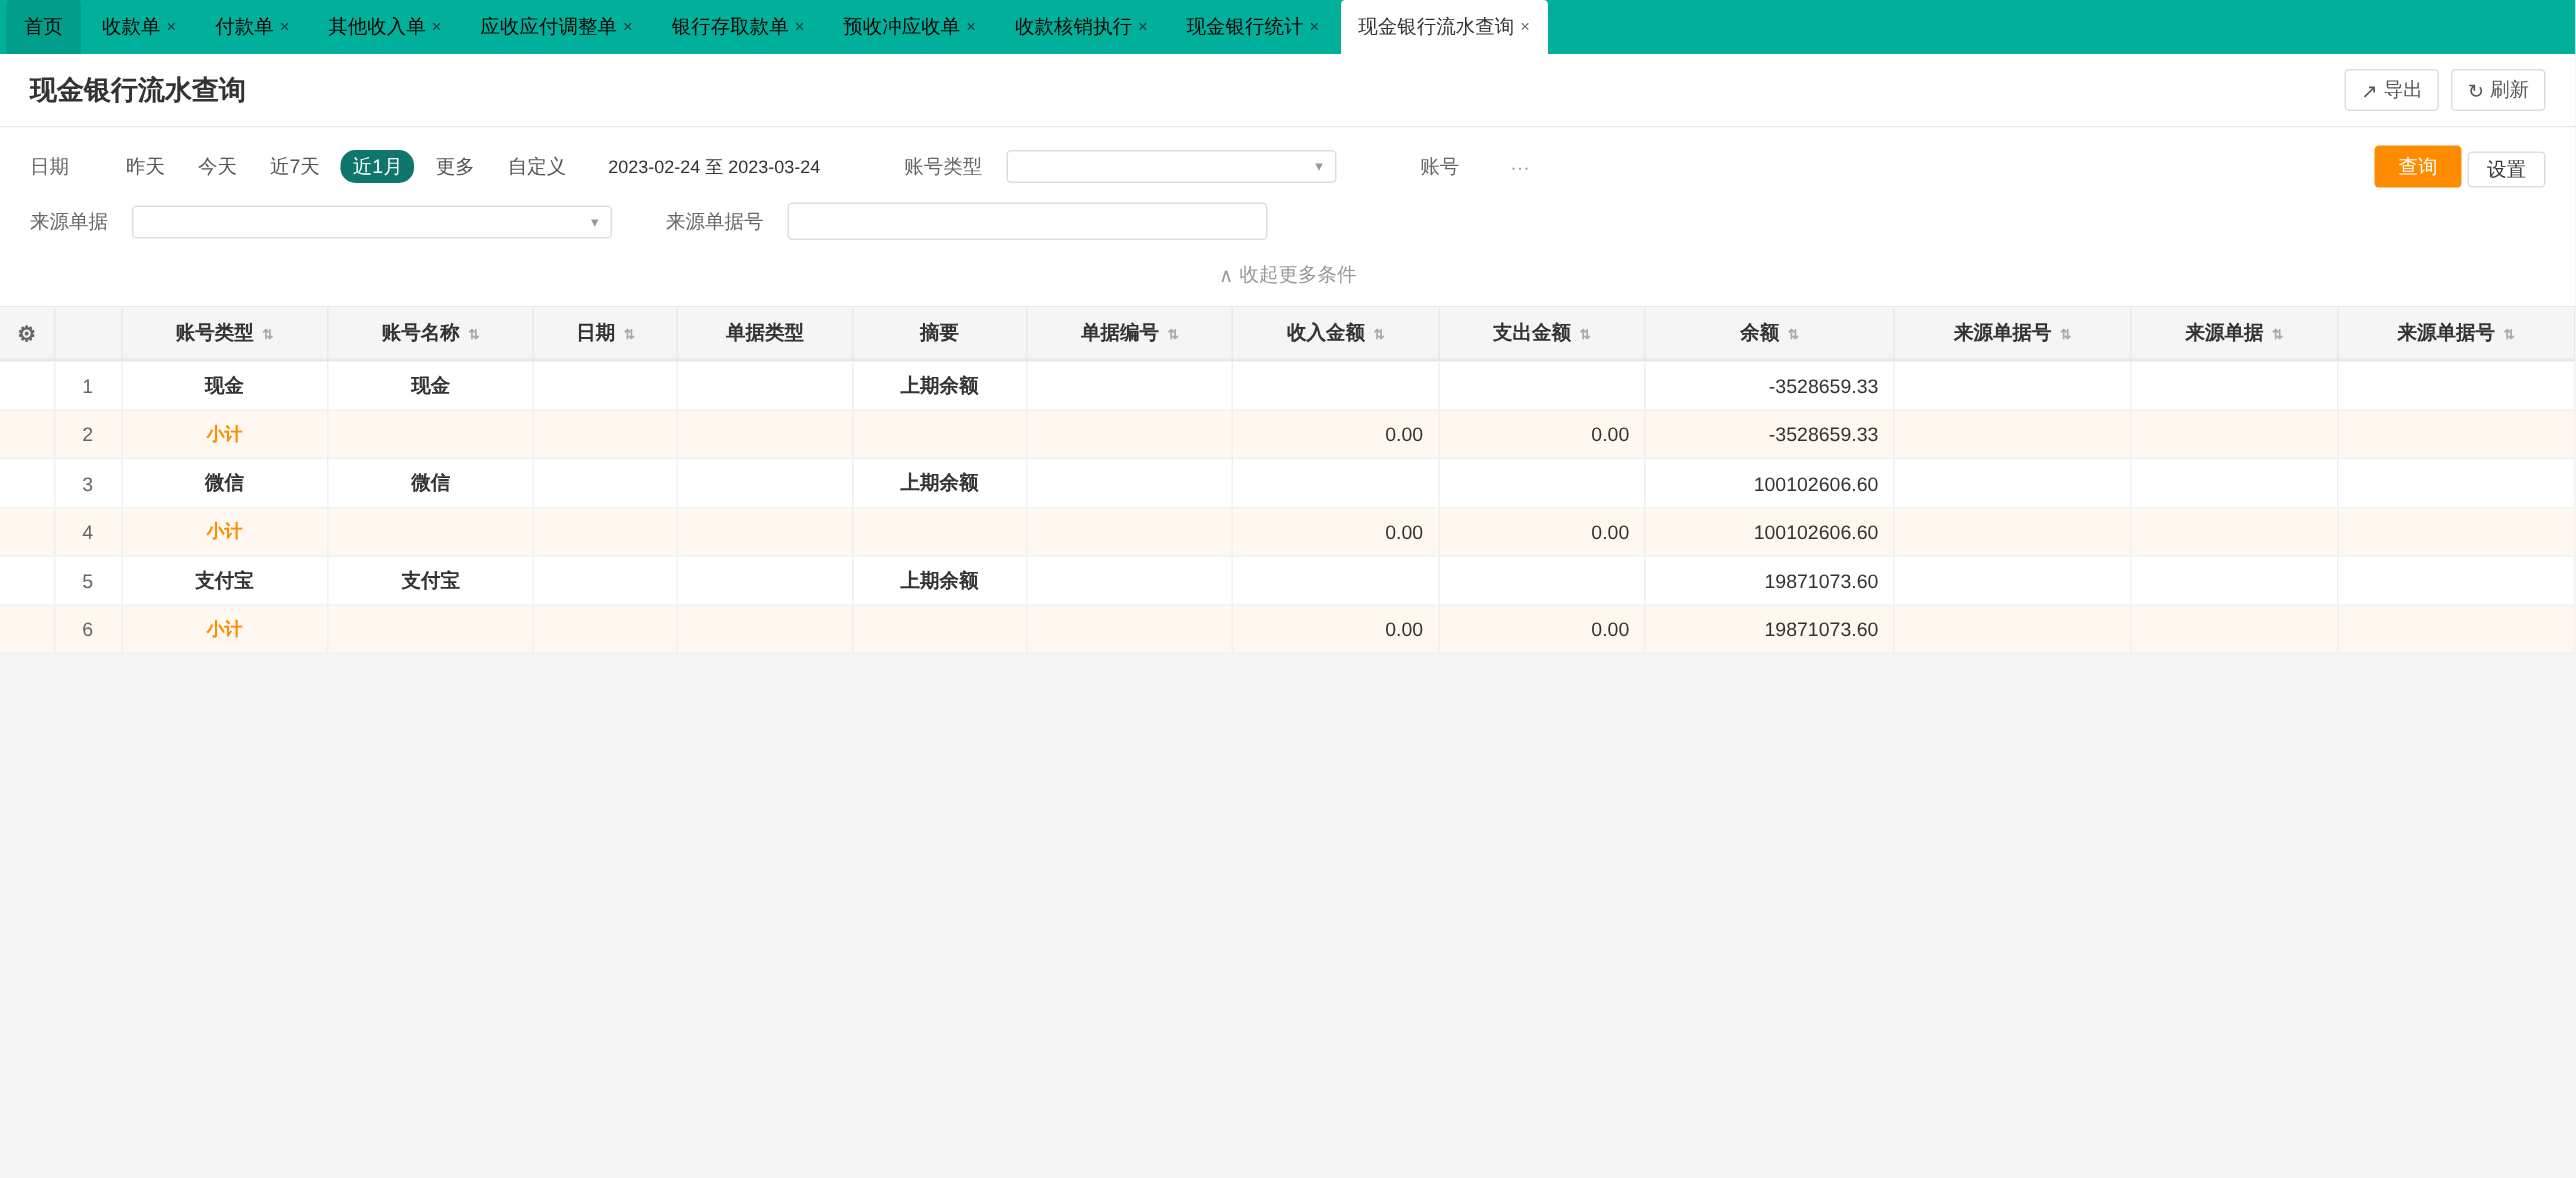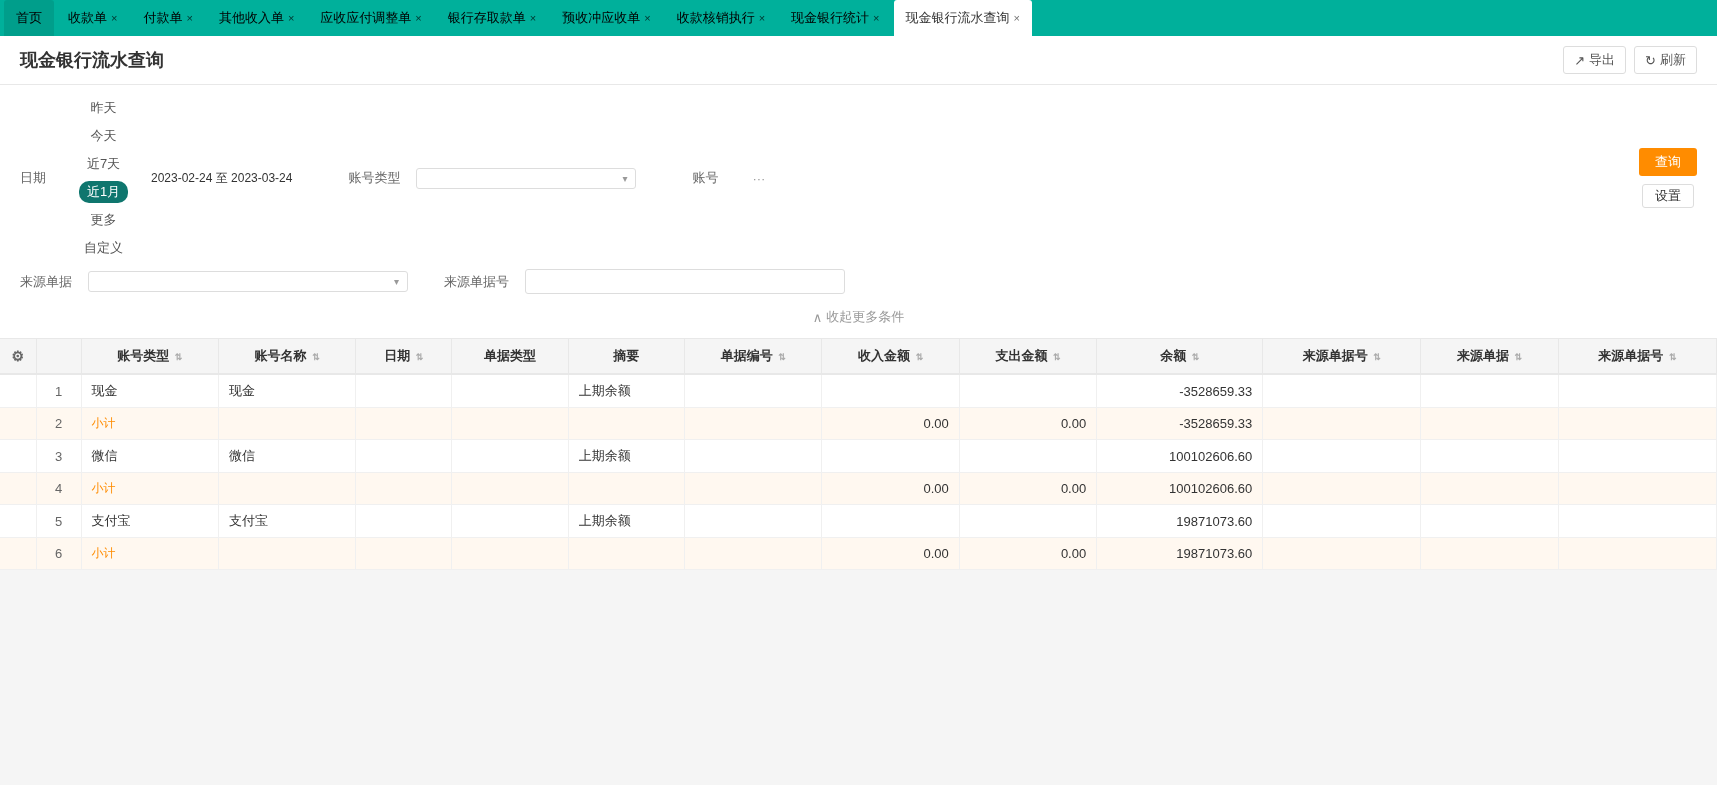--- a/index.html
+++ b/index.html
@@ -53,21 +53,21 @@
       padding: 12px 20px 8px;
       border-bottom: 1px solid #e8e8e8;
     }
     .filter-row {
       display: flex;
       align-items: center;
       gap: 16px;
       margin-bottom: 10px;
     }
     .filter-label { color: #666; white-space: nowrap; min-width: 40px; }
-    .date-options { display: flex; align-items: center; gap: 6px; flex-direction: column; }
+    .date-options { display: flex; align-items: center; gap: 6px; }
     .date-opt {
       padding: 2px 8px; cursor: pointer; border-radius: 3px;
       color: #555; font-size: 13px;
     }
     .date-opt.active {
       background: #0f766e; color: #fff; border-radius: 10px;
     }
     .date-range { color: #333; font-size: 12px; margin-left: 4px; }
     .filter-select-wrap {
       position: relative; display: inline-flex; align-items: center;
@@ -90,21 +90,21 @@
       border-radius: 3px; cursor: pointer; font-size: 13px;
     }
     .btn-settings {
       background: #fff; color: #333; border: 1px solid #ddd; padding: 2px 12px;
       border-radius: 3px; cursor: pointer; font-size: 13px; margin-top: 4px; display: block;
     }
     .collapse-bar {
       text-align: center; color: #999; font-size: 12px; cursor: pointer;
       padding: 4px; display: flex; align-items: center; justify-content: center; gap: 4px;
     }
-    .right-actions { display: flex; flex-direction: column; align-items: center; gap: 4px; margin-left: auto; }
+    .right-actions { display: flex; flex-direction: row; align-items: flex-end; gap: 4px; margin-left: auto; }
 
     
     .table-wrap {
       background: #fff;
       margin: 0;
       overflow-x: auto;
     }
     table {
       width: 100%;
       border-collapse: collapse;
@@ -127,21 +127,21 @@
     thead th:first-child { width: 36px; }
     tbody tr { border-bottom: 1px solid #f0f0f0; }
     tbody tr.subtotal { background: #fff8f0; }
     tbody td {
       padding: 7px 10px;
       text-align: center;
       color: #333;
       white-space: nowrap;
       border-right: 1px solid #f0f0f0;
     }
-    tbody td.left { text-align: left; }
+    tbody td.left { text-align: center; font-weight: bold; }
     tbody td.number { text-align: right; }
     .gear-icon { font-size: 14px; color: #666; cursor: pointer; }
     .row-num { color: #666; }
   </style>
 </head>
 <body>
 
 <div class="top-nav">
   <div class="nav-tab home">
     <span>首页</span>

